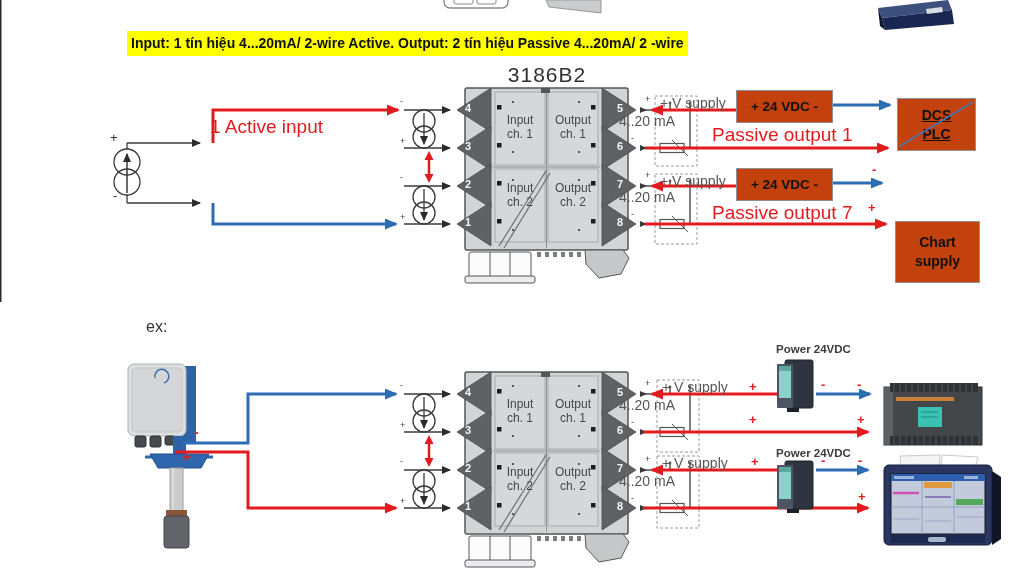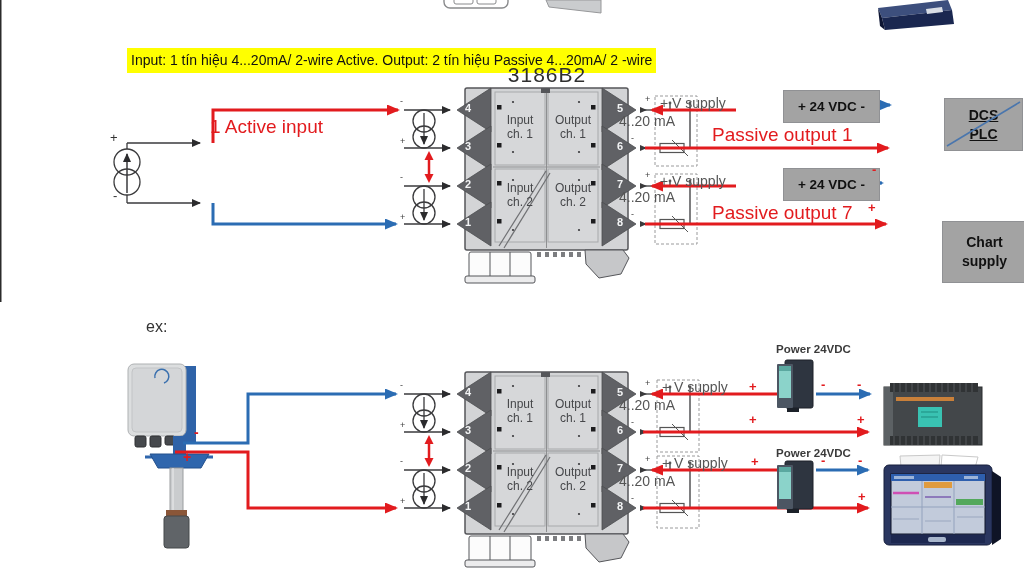--- a/index.html
+++ b/index.html
@@ -10,23 +10,23 @@
        font-family:"Liberation Sans",sans-serif;}
   .red{color:#e21b1e;}
   .bold{font-weight:bold;}
   .ctr{text-align:center;}
   .banner{background:#ffff00;font-size:14px;line-height:25px;height:25px;padding:0 4px;color:#111;}
   .title{font-size:21px;color:#2f2f2f;letter-spacing:1px;}
   .quad{position:absolute;z-index:2;width:54px;text-align:center;font-size:12px;
         line-height:13.5px;color:#46474a;}
   .tnum{position:absolute;z-index:2;width:16px;text-align:center;font-size:11px;
         font-weight:bold;color:#f2f3f4;}
-  .gbox{position:absolute;z-index:2;background:#a3a3a3;border:1.5px solid #909194;
+  .gbox{position:absolute;z-index:2;background:#c2410c;border:1.5px solid #909194;
         display:flex;align-items:center;justify-content:center;color:#111;
-        font-weight:bold;font-family:"Liberation Sans",sans-serif;margin-left:47px;}
+        font-weight:bold;font-family:"Liberation Sans",sans-serif;}
   .devbox{flex-direction:column;font-size:14px;line-height:19px;position:relative;}
   .mk{position:absolute;z-index:2;font-size:9px;color:#444;}
   .rmk{position:absolute;z-index:2;font-size:13px;font-weight:bold;color:#e21b1e;}
   .tinytext{font-size:14px;color:#555;}
 </style>
 </head>
 <body>
 
 <div id="stage">
 
@@ -289,21 +289,21 @@
     <path d="M9,38 h26" stroke="#cf4fb4" stroke-width="2.5" fill="none"></path>
     <rect x="40" y="27" width="28" height="6" fill="#e09b3e"></rect>
     <path d="M41,42 h26" stroke="#7b5fb0" stroke-width="1.5" fill="none"></path>
     <rect x="72" y="44" width="27" height="6" fill="#53a85c"></rect>
     <path d="M9,64h26 M41,66h26 M73,62h26" stroke="#9aa7bf" fill="none"></path>
     <rect x="7" y="80" width="94" height="8" fill="#1d2850"></rect>
     <rect x="44" y="82" width="18" height="5" rx="2" fill="#a8b6cc"></rect>
   </g>
 </svg>
 
-<div class="lbl banner" style="left:127px;top:48px;">Input: 1 tín hiệu 4...20mA/ 2-wire Active. Output: 2 tín hiệu Passive 4...20mA/ 2 -wire</div>
+<div class="lbl banner" style="left:127px;top:31px;font-weight:bold;">Input: 1 tín hiệu 4...20mA/ 2-wire Active. Output: 2 tín hiệu Passive 4...20mA/ 2 -wire</div>
 
 <div class="lbl title ctr" style="left:492px;top:63px;width:110px;">3186B2</div>
 
 <div class="tnum" style="left:460px;top:102px;">4</div>
 <div class="tnum" style="left:460px;top:140px;">3</div>
 <div class="tnum" style="left:460px;top:178px;">2</div>
 <div class="tnum" style="left:460px;top:216px;">1</div>
 <div class="tnum" style="left:612px;top:102px;">5</div>
 <div class="tnum" style="left:612px;top:140px;">6</div>
 <div class="tnum" style="left:612px;top:178px;">7</div>

